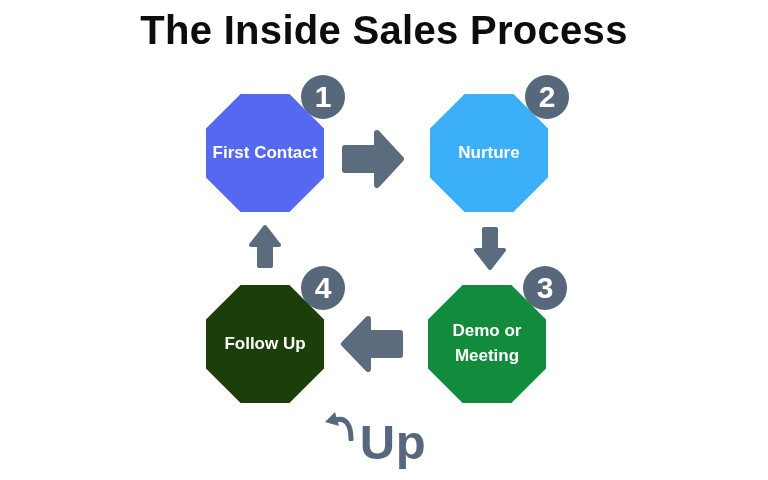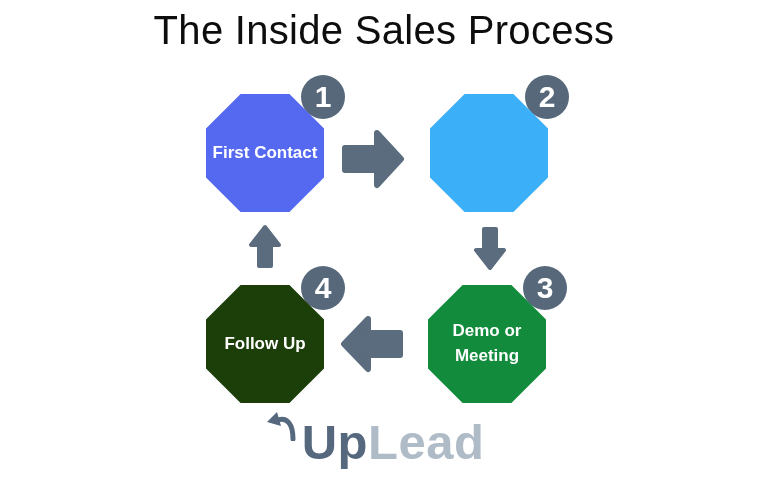--- a/index.html
+++ b/index.html
@@ -1,19 +1,19 @@
 <!DOCTYPE html>
 <html><head>
 <meta charset="utf-8">
 <style>
   html,body { margin:0; padding:0; background:#ffffff; font-family:"Liberation Sans", sans-serif; }
   .canvas { position:relative; width:768px; height:480px; background:#ffffff; overflow:hidden; }
 
   .title { position:absolute; left:0; right:0; top:8px; margin:0; text-align:center;
-           font-size:40px; font-weight:normal; color:#0d0d0d; letter-spacing:0.3px; }
+           font-size:40px; font-weight:bold; color:#0d0d0d; letter-spacing:0.3px; }
 
   .step { position:absolute; width:118px; height:118px; }
   .step1 { left:206px; top:94px; }
   .step2 { left:430px; top:94px; }
   .step3 { left:428px; top:285px; }
   .step4 { left:206px; top:285px; }
 
   .badge { position:absolute; left:95px; top:-19px; width:44px; height:44px; border-radius:50%;
            display:flex; align-items:center; justify-content:center; z-index:1;
            color:#ffffff; font-size:30px; font-weight:bold; }
@@ -57,20 +57,21 @@
     <svg width="64" height="64" viewBox="0 0 64 64">
       <polygon points="4,21 36,21 36,6 60,32 36,58 36,43 4,43" fill="currentColor" stroke="currentColor" stroke-width="6" stroke-linejoin="round"></polygon>
     </svg>
   </div>
 
   <div class="step step2">
     <div class="badge" style="background: rgb(86, 104, 122);">
       <span>2</span>
     </div>
     <div class="oct" style="background: rgb(59, 175, 248);">
+      <span>Nurture</span>
     </div>
   </div>
 
   <div class="arrow arrow-down" style="color: rgb(90, 108, 125);">
     <svg width="36" height="45" viewBox="0 0 36 45">
       <polygon points="12,3 24,3 24,24 32,24 18,42 4,24 12,24" fill="currentColor" stroke="currentColor" stroke-width="4" stroke-linejoin="round"></polygon>
     </svg>
   </div>
 
   <div class="step step3">
@@ -107,17 +108,16 @@
 
   <div class="logo">
     <div class="logo-inner">
       <span class="logo-hook" style="color: rgb(86, 104, 126);">
         <svg width="30" height="30" viewBox="0 0 30 30">
           <path d="M26 28 C 26 13, 20 6, 11 9" fill="none" stroke="currentColor" stroke-width="5" stroke-linecap="round"></path>
           <polygon points="14,15 10,1 0,11" fill="currentColor"></polygon>
         </svg>
       </span>
       <span class="logo-up" style="color: rgb(86, 104, 126);">Up</span>
-      <span class="logo-lead" style="color: rgb(175, 188, 200);">Lead</span>
     </div>
   </div>
 
 </div>
 
 </body></html>

